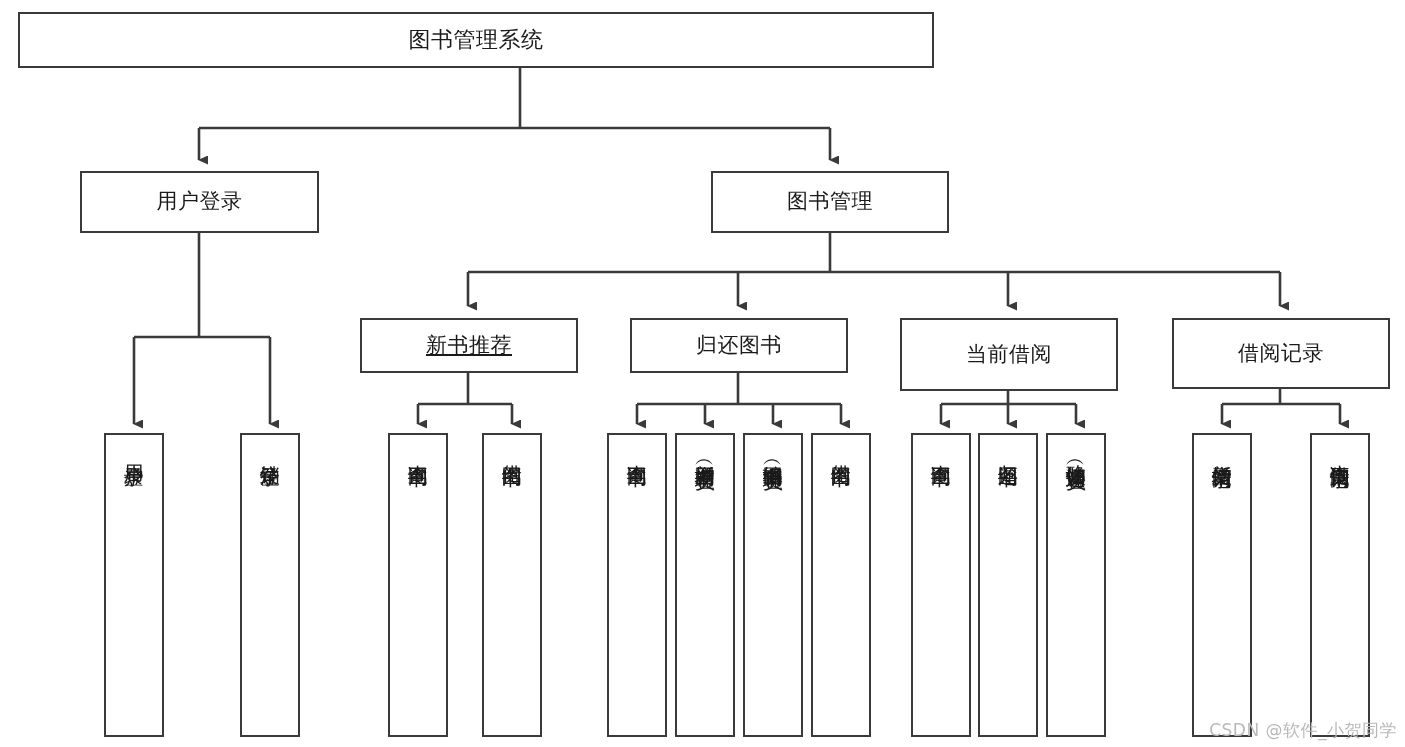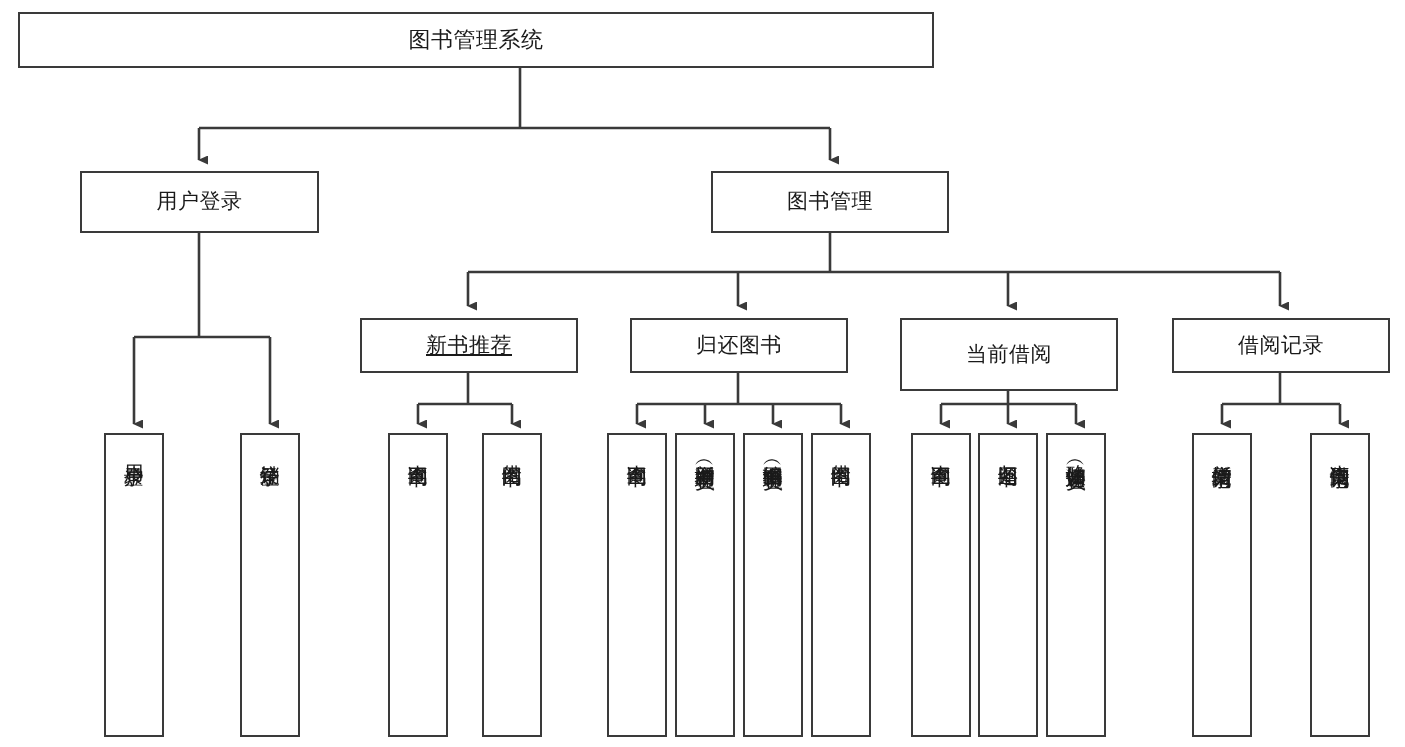--- a/index.html
+++ b/index.html
@@ -134,21 +134,21 @@
 
   <div class="node horiz" style="left:360px; top:318px; width:218px; height:55px;text-decoration:underline;">
     <span>新书推荐</span>
   </div>
   <div class="node horiz" style="left:630px; top:318px; width:218px; height:55px;">
     <span>归还图书</span>
   </div>
   <div class="node horiz" style="left:900px; top:318px; width:218px; height:73px;">
     <span>当前借阅</span>
   </div>
-  <div class="node horiz" style="left:1172px; top:318px; width:218px; height:55px;">
+  <div class="node horiz" style="left:1172px; top:318px; width:218px; height:71px;">
     <span>借阅记录</span>
   </div>
 
   <div class="node leaf" style="left:104px; top:433px; width:60px; height:304px;">
     <span class="vtext">用户登录</span>
   </div>
   <div class="node leaf" style="left:240px; top:433px; width:60px; height:304px;">
     <span class="vtext">注销登录</span>
   </div>
 
@@ -182,14 +182,15 @@
     <span class="vtext">确认归还（管理员）</span>
   </div>
 
   <div class="node leaf" style="left:1192px; top:433px; width:60px; height:304px;">
     <span class="vtext">新增借阅记录</span>
   </div>
   <div class="node leaf" style="left:1310px; top:433px; width:60px; height:304px;">
     <span class="vtext">查询借阅记录</span>
   </div>
 
+  <div class="watermark">CSDN @软件_小贺同学</div>
 
 </div>
 
 </body></html>

